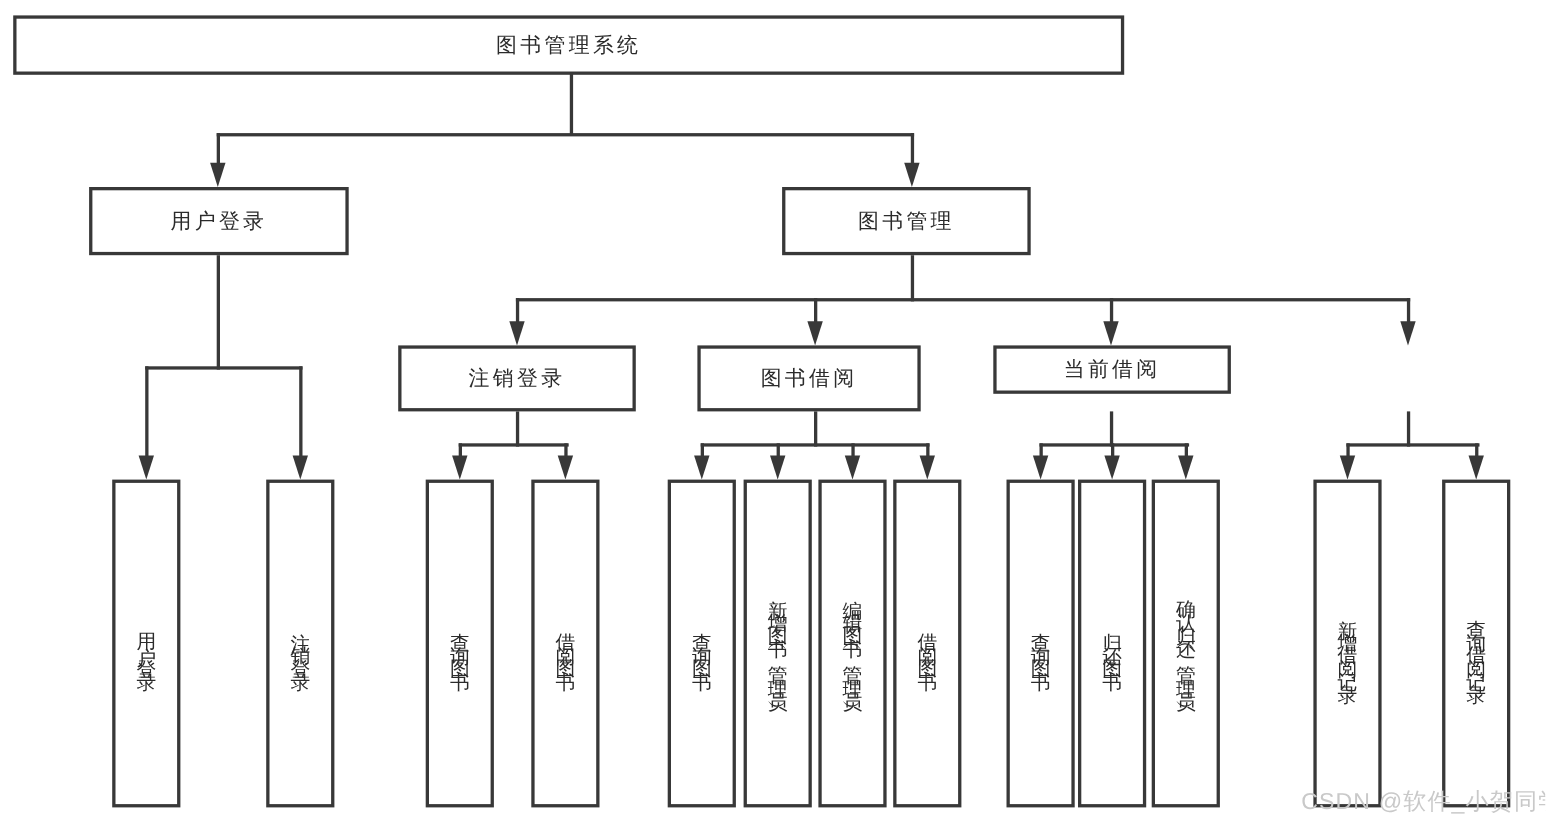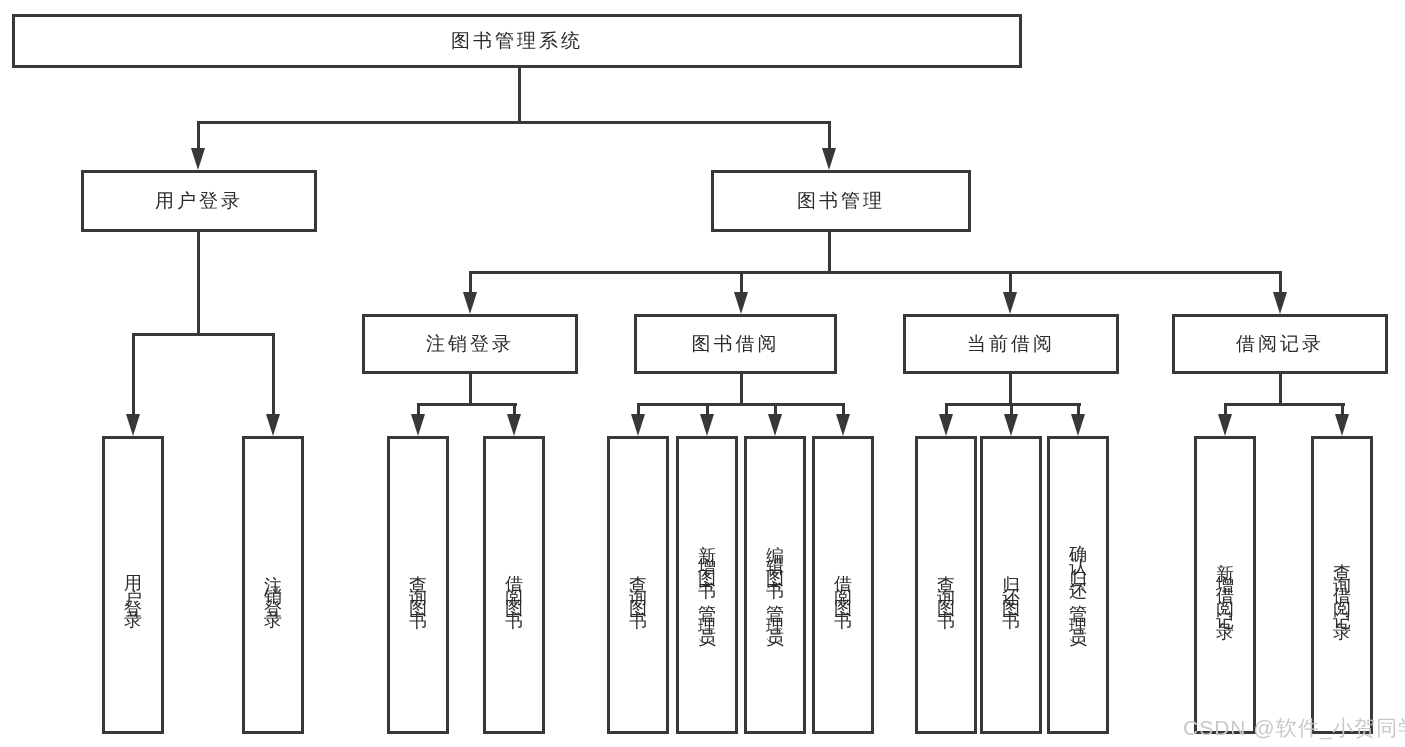--- a/index.html
+++ b/index.html
@@ -48,21 +48,21 @@
   <div class="box" style="left:12px;top:14px;width:1010px;height:54px">图书管理系统</div>
 
   <div class="vline" style="left:518px;top:66px;height:56px"></div>
   <div class="hline" style="left:197px;top:121px;width:634px"></div>
   <div class="vline" style="left:197px;top:121px;height:30px"></div>
   <div class="arrow" style="left:191px;top:148px"></div>
   <div class="vline" style="left:828px;top:121px;height:30px"></div>
   <div class="arrow" style="left:822px;top:148px"></div>
 
   <div class="box" style="left:81px;top:170px;width:236px;height:62px">用户登录</div>
-  <div class="box" style="left:711px;top:170px;width:260px;height:62px">图书管理</div>
+  <div class="box" style="left:711px;top:170px;width:226px;height:62px">图书管理</div>
 
   <div class="vline" style="left:197px;top:232px;height:104px"></div>
   <div class="hline" style="left:132px;top:333px;width:143px"></div>
   <div class="vline" style="left:132px;top:333px;height:82px"></div>
   <div class="arrow" style="left:126px;top:414px"></div>
   <div class="vline" style="left:272px;top:333px;height:82px"></div>
   <div class="arrow" style="left:266px;top:414px"></div>
 
   <div class="vline" style="left:828px;top:232px;height:42px"></div>
   <div class="hline" style="left:469px;top:271px;width:813px"></div>
@@ -70,22 +70,21 @@
   <div class="arrow" style="left:463px;top:292px"></div>
   <div class="vline" style="left:740px;top:271px;height:23px"></div>
   <div class="arrow" style="left:734px;top:292px"></div>
   <div class="vline" style="left:1009px;top:271px;height:23px"></div>
   <div class="arrow" style="left:1003px;top:292px"></div>
   <div class="vline" style="left:1279px;top:271px;height:23px"></div>
   <div class="arrow" style="left:1273px;top:292px"></div>
 
   <div class="box" style="left:362px;top:314px;width:216px;height:60px">注销登录</div>
   <div class="box" style="left:634px;top:314px;width:203px;height:60px">图书借阅</div>
-  <div class="box" style="left:903px;top:314px;width:216px;height:60px">当前借阅</div>
-  <div class="box" style="left:1172px;top:314px;width:216px;height:60px">借阅记录</div>
+  <div class="box" style="left:903px;top:314px;width:216px;height:44px">当前借阅</div>
 
   <div class="vline" style="left:469px;top:374px;height:32px"></div>
   <div class="hline" style="left:417px;top:403px;width:100px"></div>
   <div class="vline" style="left:417px;top:403px;height:13px"></div>
   <div class="arrow" style="left:411px;top:414px"></div>
   <div class="vline" style="left:513px;top:403px;height:13px"></div>
   <div class="arrow" style="left:507px;top:414px"></div>
 
   <div class="vline" style="left:740px;top:374px;height:32px"></div>
   <div class="hline" style="left:637px;top:403px;width:208px"></div>

